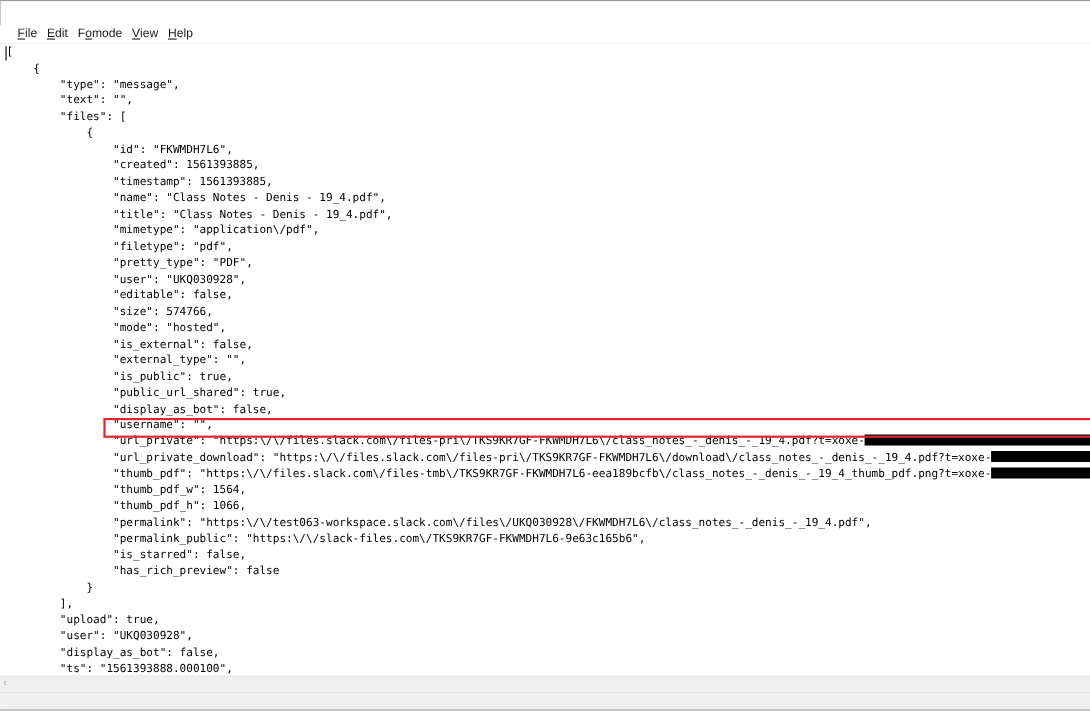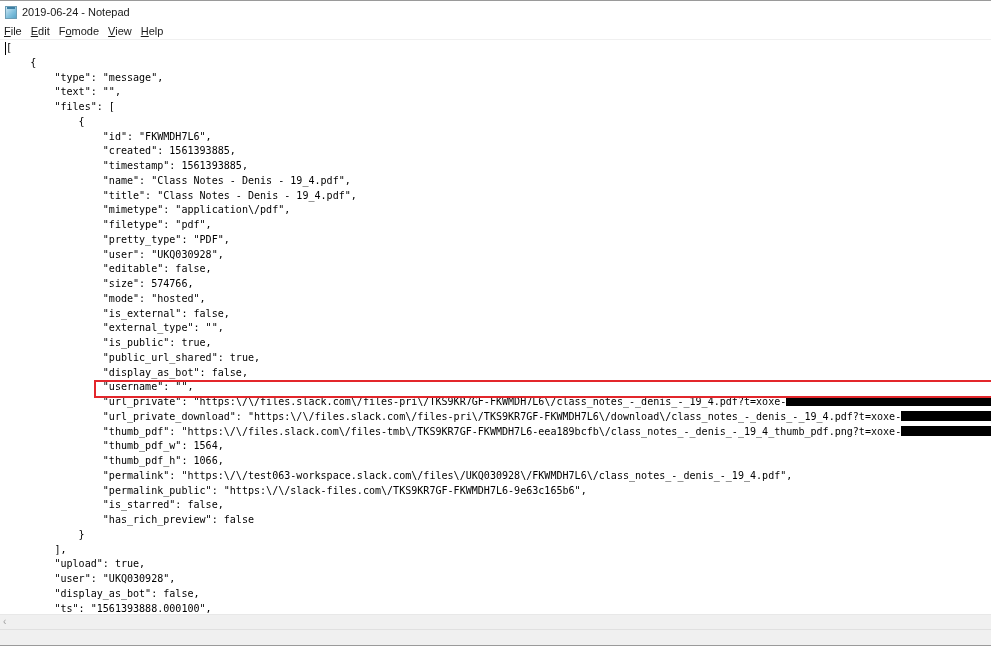--- a/index.html
+++ b/index.html
@@ -58,21 +58,21 @@
     display: flex;
     align-items: center;
     border-bottom: 1px solid #f0f0f0;
   }
   .menu-item {
     font-size: 11px;
     color: #1a1a1a;
     padding: 0 4px 0 5px;
     cursor: default;
   }
-  .menu-item:first-child { padding-left: 4px; }
+  .menu-item:first-child { padding-left: 16px; }
   .menu-item u { text-decoration: underline; }
   .editor {
     position: absolute;
     left: 0; top: 39px;
     width: 991px;
     height: 574px;
     background: #ffffff;
     overflow: hidden;
   }
   .editor-lines {
@@ -145,24 +145,20 @@
     width: 1px; height: 646px;
     background: #c8c8c8;
   }
 </style>
 </head>
 <body>
 
 <div class="window">
   <div class="left-border"></div>
 
-  <div class="titlebar">
-    <span class="app-icon"></span>
-    <span class="title-text">2019-06-24 - Notepad</span>
-  </div>
 
   <div class="menubar">
     <span class="menu-item"><u>F</u><span>ile</span></span>
     <span class="menu-item"><u>E</u><span>dit</span></span>
     <span class="menu-item"><span>F</span><u>o</u><span>mode</span></span>
     <span class="menu-item"><u>V</u><span>iew</span></span>
     <span class="menu-item"><u>H</u><span>elp</span></span>
   </div>
 
   <div class="editor">

